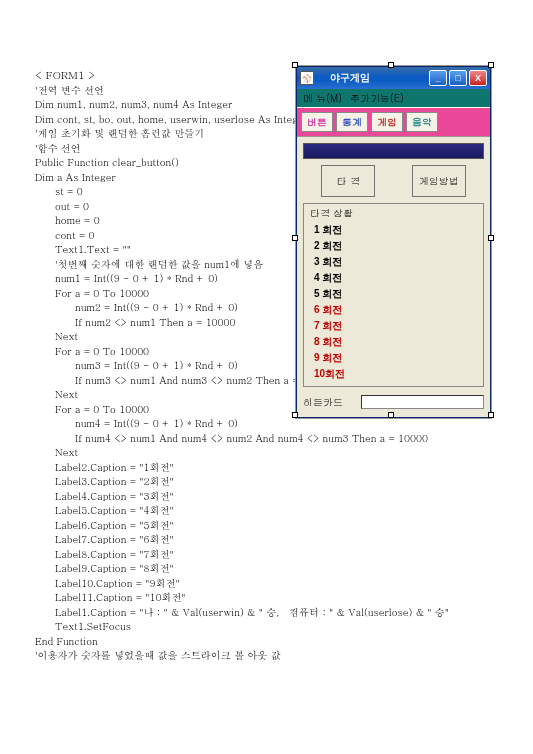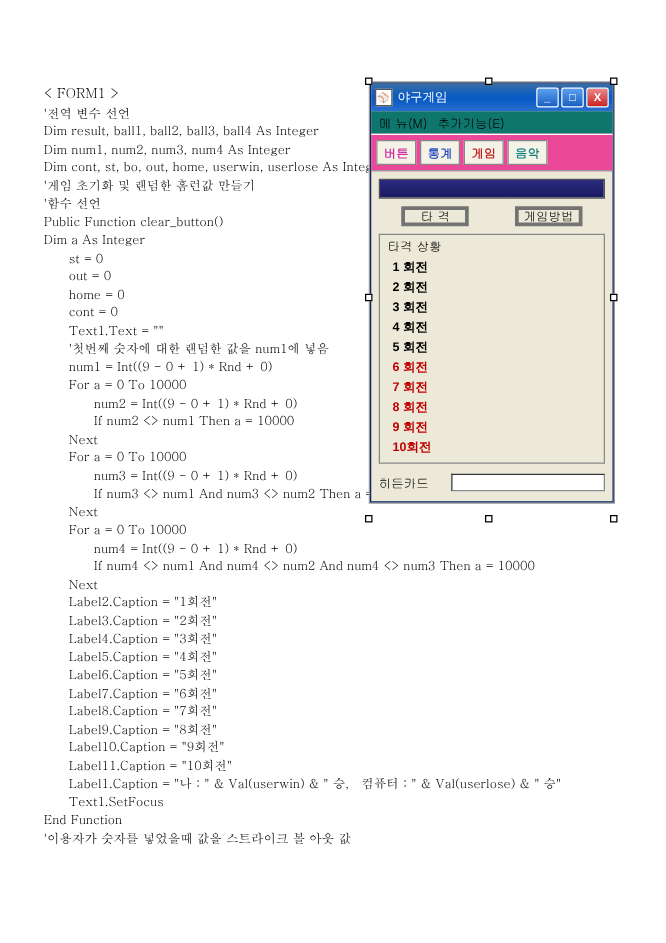--- a/index.html
+++ b/index.html
@@ -47,21 +47,21 @@
       font-family: "Tahoma", sans-serif;
     }
     .titlebar-icon {
       width: 14px; height: 14px;
       background: #fff;
       border: 1px solid #555;
       margin-right: 4px;
       display: flex; align-items:center; justify-content:center;
       font-size: 8px; color:#c00;
     }
-    .titlebar-text { flex: 1; font-weight: normal; }
+    .titlebar-text { flex: 1; font-weight: bold; margin-left: 12px; }
     .titlebar-btns { display: flex; gap: 2px; }
     .tbtn {
       width: 18px; height: 16px;
       background: linear-gradient(to bottom, #5aa0f0, #1a60c0);
       border: 1px solid #fff;
       border-radius: 2px;
       display: flex; align-items:center; justify-content:center;
       color: #fff; font-size: 9px; font-weight: bold;
       font-family: Tahoma, sans-serif;
     }
@@ -109,22 +109,22 @@
       background: linear-gradient(to bottom, #2a2a80, #1a1a60);
       border: 1px solid #555;
     }
 
     .action-row {
       display: flex;
       justify-content: space-around;
       padding: 2px 6px 6px 6px;
     }
     .action-btn {
-      width: 54px; height: 16px;
-      border: 3px solid #737373;
+      width: 54px; height: 32px;
+      border: 1px solid #737373;
       background: #ece9d8;
       font-size: 10px;
       font-family: "Gulim", sans-serif;
       display: flex; align-items:center; justify-content:center;
     }
 
     .group-box {
       margin: 0 6px 6px 6px;
       border: 1px solid #888;
       background: #ece9d8;
@@ -172,21 +172,20 @@
       border: 1px solid #000;
     }
   </style>
 </head>
 <body>
 
 <div class="code-area">
   <div class="code-line heading">&lt; FORM1 &gt;</div>
   <div id="code-lines">
       <div class="code-line ">'전역 변수 선언</div>
-      <div class="code-line ">Dim result, ball1, ball2, ball3, ball4 As Integer</div>
       <div class="code-line ">Dim num1, num2, num3, num4 As Integer</div>
       <div class="code-line ">Dim cont, st, bo, out, home, userwin, userlose As Integer</div>
       <div class="code-line ">'게임 초기화 및 랜덤한 홈런값 만들기</div>
       <div class="code-line ">'함수 선언</div>
       <div class="code-line ">Public Function clear_button()</div>
       <div class="code-line ">Dim a As Integer</div>
       <div class="code-line indent1">st = 0</div>
       <div class="code-line indent1">out = 0</div>
       <div class="code-line indent1">home = 0</div>
       <div class="code-line indent1">cont = 0</div>

